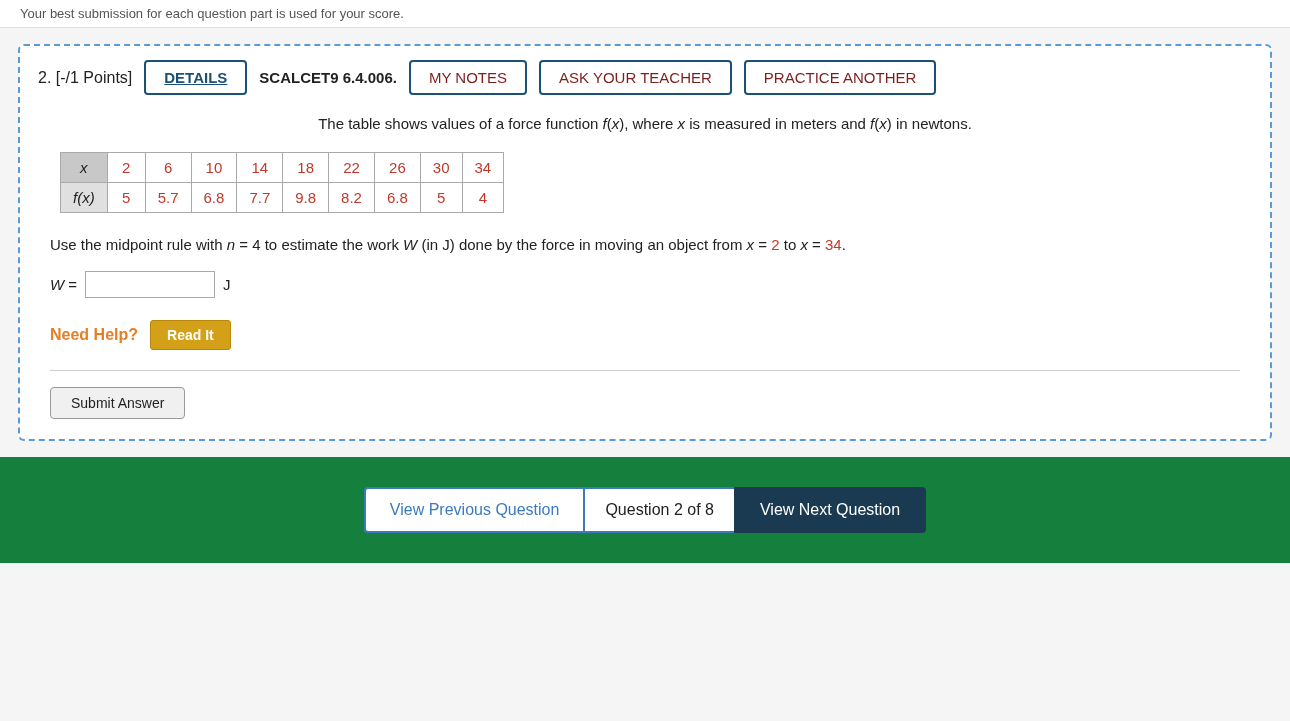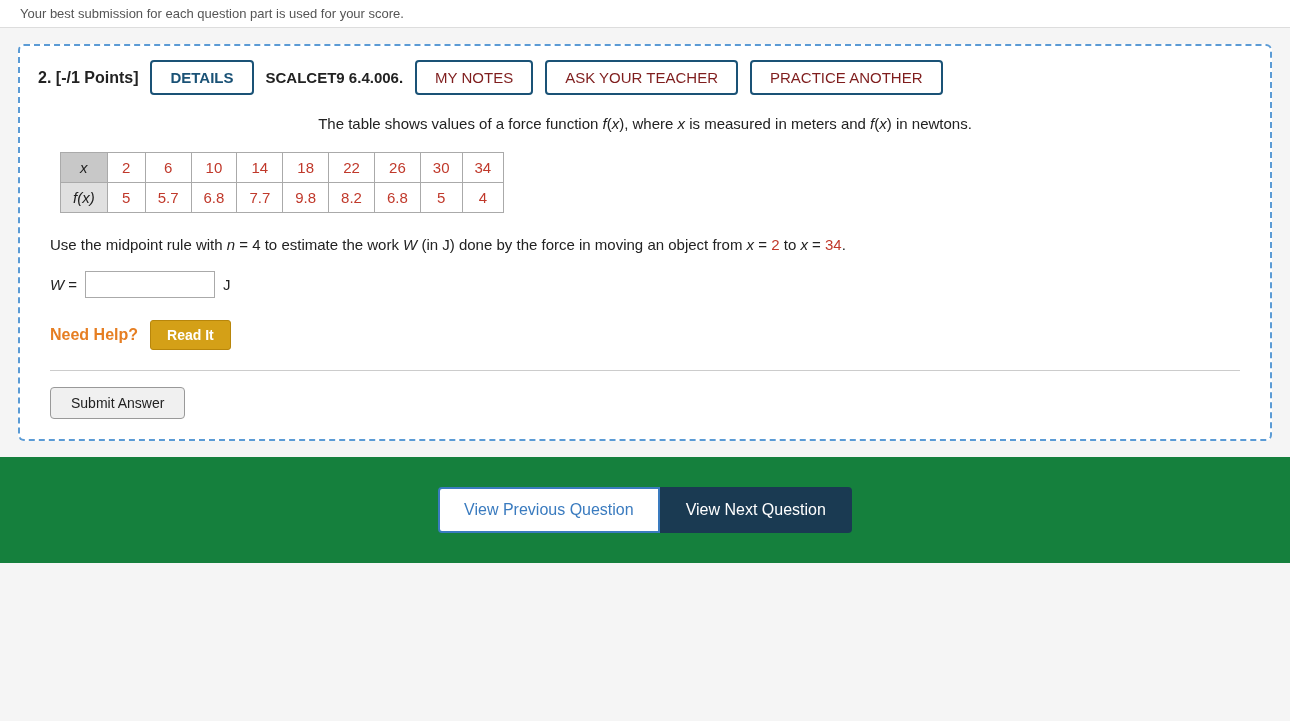--- a/index.html
+++ b/index.html
@@ -28,35 +28,36 @@
 
     .question-header {
       display: flex;
       align-items: center;
       padding: 14px 18px;
       gap: 12px;
       flex-wrap: wrap;
     }
 
     .question-number {
-      font-weight: bold;
+      font-weight: normal;
       font-size: 16px;
       color: #222;
       white-space: nowrap;
     }
 
     .btn-details {
       border: 2px solid #1a5276;
       background: #fff;
       color: #1a5276;
       padding: 7px 18px;
       border-radius: 4px;
       font-size: 15px;
       font-weight: bold;
       cursor: pointer;
+      text-decoration: underline;
     }
 
     .question-code {
       font-weight: bold;
       font-size: 15px;
       color: #222;
     }
 
     .btn-outline {
       border: 2px solid #1a5276;
@@ -301,14 +302,15 @@
 
     <div class="submit-row" style="margin-top:16px;">
       <button class="btn-submit">Submit Answer</button>
     </div>
 
   </div>
 </div>
 
 <div class="nav-footer">
   <button class="btn-prev-question">View Previous Question</button>
+  <div class="question-counter">Question 2 of 8</div>
   <button class="btn-next-question">View Next Question</button>
 </div>
 
 </body></html>

